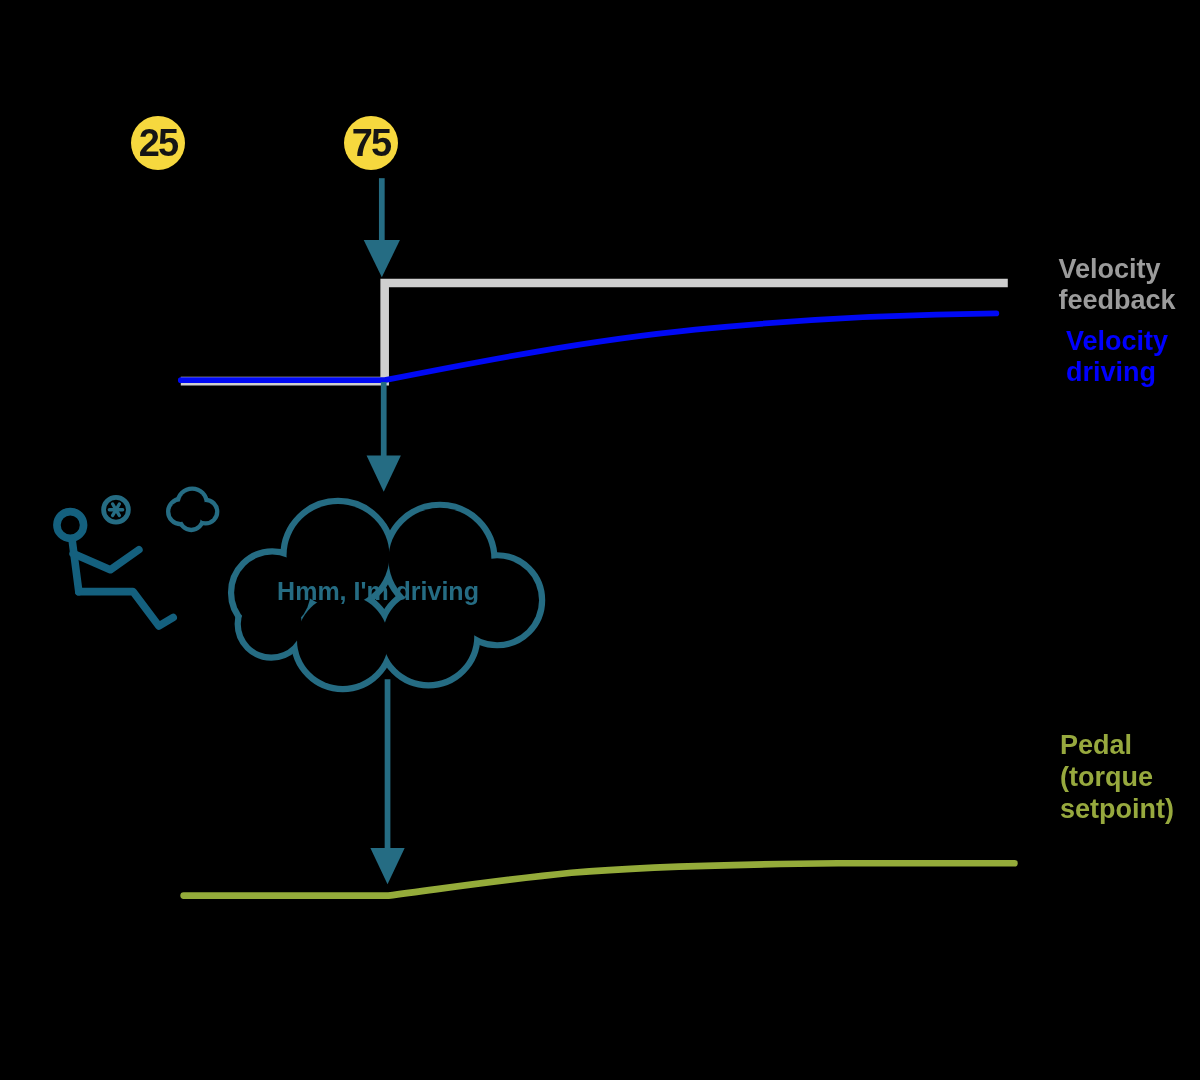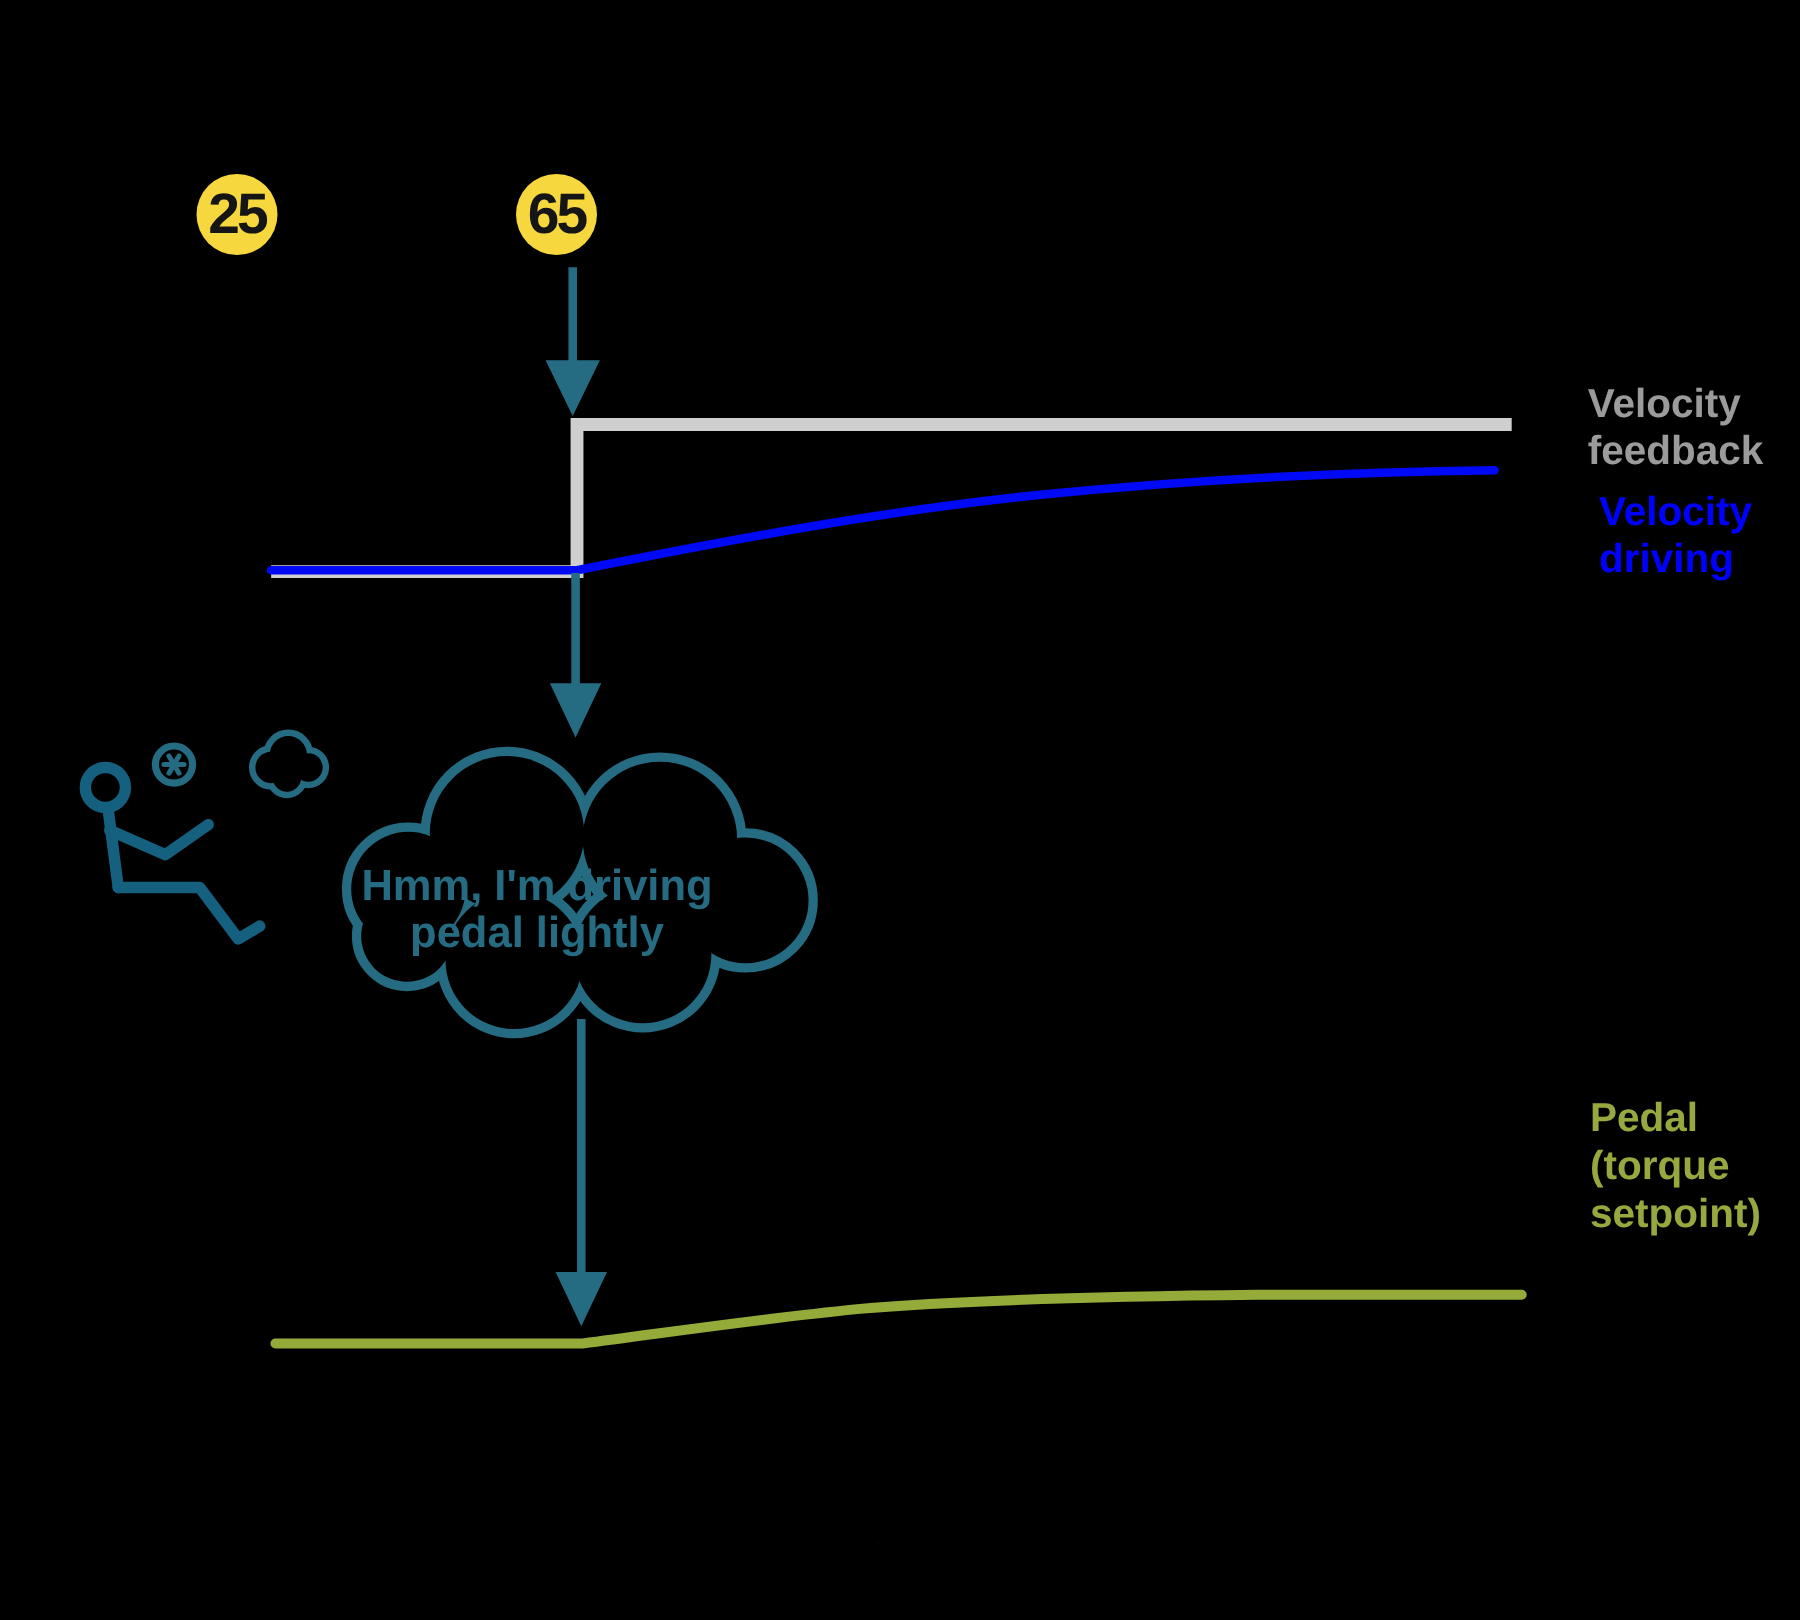--- a/index.html
+++ b/index.html
@@ -14,22 +14,22 @@
     display:flex;align-items:center;justify-content:center;
   }
   .sign-25{left:131px;top:116px;}
   .sign-75{left:344px;top:116px;}
   .lbl{position:absolute;font-weight:bold;transform:translateX(-50%);white-space:nowrap;}
   .lbl-setpoint{left:1117px;top:254px;color:#9b9b9b;font-size:27px;line-height:31px;}
   .lbl-feedback{left:1117px;top:326px;color:#0000ff;font-size:27px;line-height:31px;}
   .lbl-pedal{left:1117px;top:729px;color:#97a93e;font-size:27px;line-height:32px;}
   .lbl-time{left:593px;top:1026px;color:#4c483c;font-size:26px;font-family:Liberation Mono, monospace;}
   .cloud-text{
-    position:absolute;left:358px;top:576px;width:330px;transform:translateX(-50%);
-    text-align:center;color:#256c83;font-weight:bold;font-size:29px;line-height:31px;
+    position:absolute;left:378px;top:576px;width:330px;transform:translateX(-50%);
+    text-align:center;color:#256c83;font-weight:bold;font-size:25px;line-height:31px;
   }
 </style>
 </head>
 <body>
 
 <div class="canvas">
 
   <svg class="layer" viewBox="0 0 1200 1080">
 
     <path d="M160,400 L374,400 L374,297 L1028,297" fill="none" stroke="#cfcfcf" stroke-width="9"></path>
@@ -103,36 +103,35 @@
       <path d="M46,567 L53,621"></path>
       <path d="M47,581 L86,598 L116,577"></path>
       <path d="M53,621 L110,621 L137,657 L152,648"></path>
     </g>
   </svg>
 
   <div class="sign sign-25">
     <span>25</span>
   </div>
   <div class="sign sign-75">
-    <span>65</span>
+    <span>75</span>
   </div>
 
   <div class="lbl lbl-setpoint">
     <div>Velocity</div>
     <div>feedback</div>
   </div>
   <div class="lbl lbl-feedback">
     <div>Velocity</div>
     <div>driving</div>
   </div>
   <div class="lbl lbl-pedal">
     <div>Pedal</div>
     <div>(torque</div>
     <div>setpoint)</div>
   </div>
   <div class="lbl lbl-time">Time</div>
 
   <div class="cloud-text">
     <div>Hmm, I'm driving</div>
-    <div>pedal lightly</div>
   </div>
 
 </div>
 
 </body></html>

